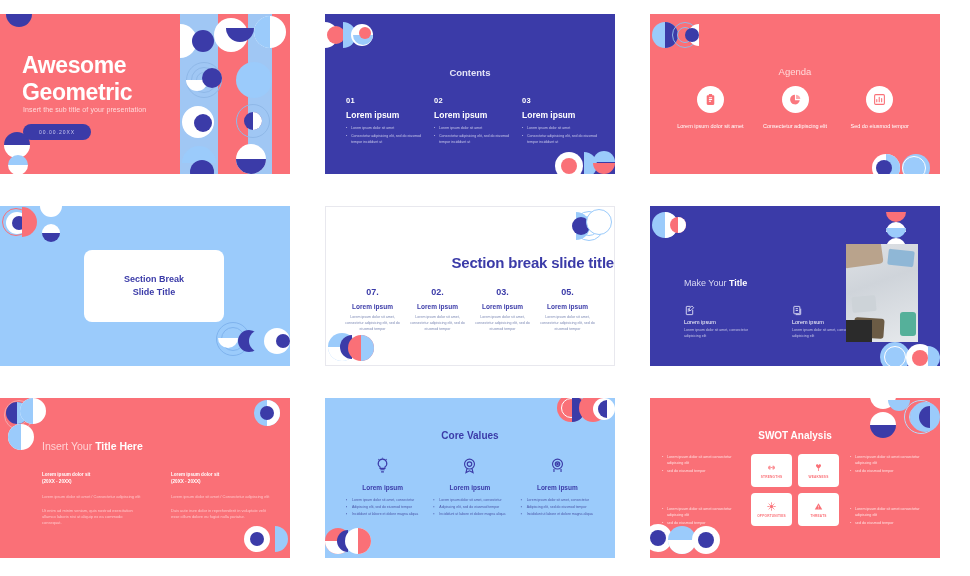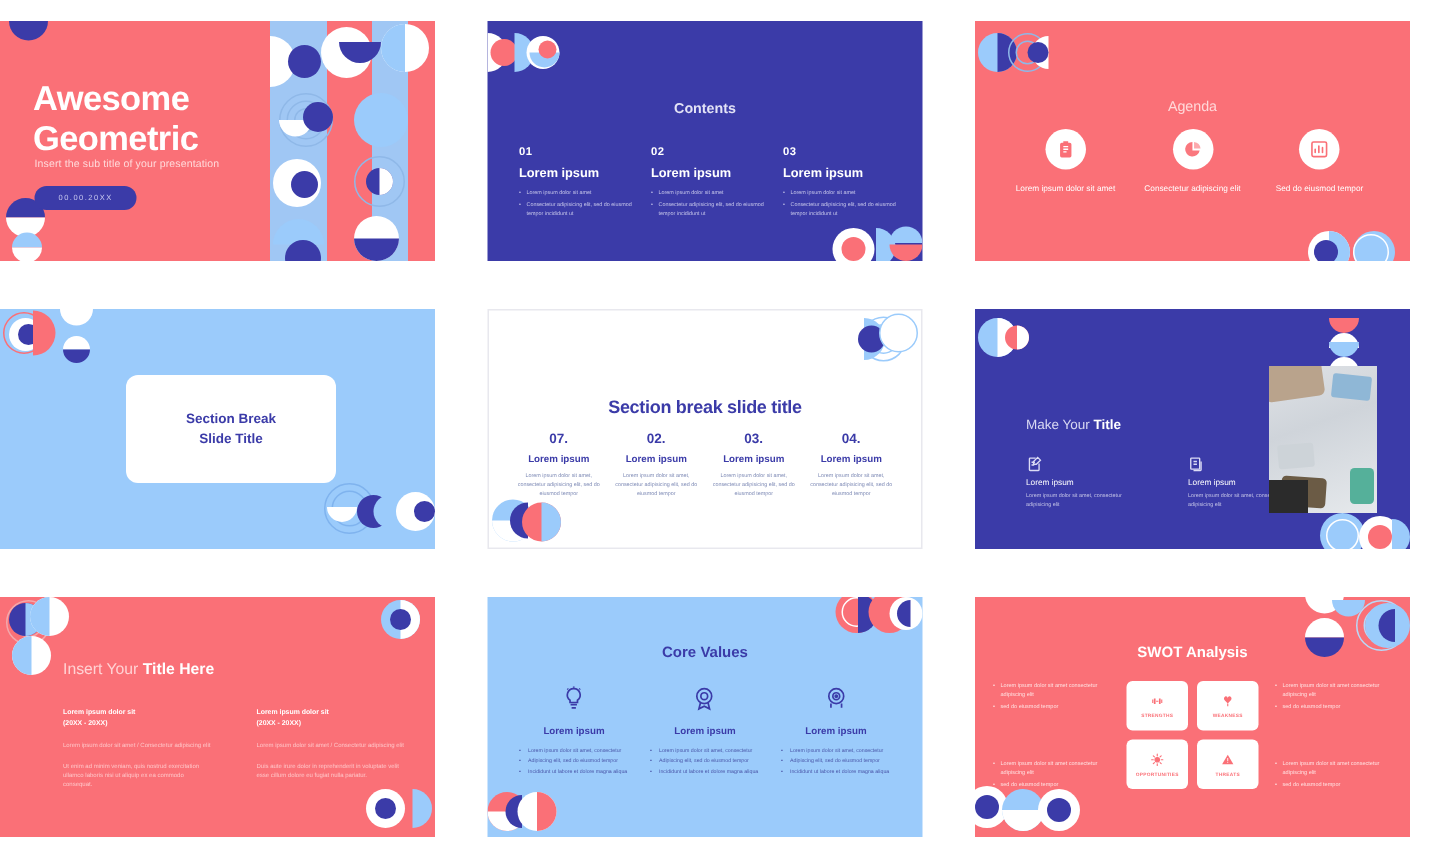--- a/index.html
+++ b/index.html
@@ -42,22 +42,22 @@
   .bul { font-size:3.6px; line-height:1.55; margin-top:6px; list-style:none; }
   .bul li { position:relative; padding-left:5px; margin-bottom:2.5px; }
   .bul li:before { content:"•"; position:absolute; left:0; top:-.5px; }
 
   
   .s4-card { position:absolute; left:84px; top:44px; width:140px; height:72px; background:#fff;
              border-radius:8px; display:flex; align-items:center; justify-content:center;
              text-align:center; color:#3B3BA8; font-size:9px; font-weight:bold; line-height:1.45; }
 
   
-  .s5-title { position:absolute; top:57px; width:100%; text-align:center; color:#3B3BA8;
-              font-size:12px; font-weight:bold; letter-spacing:-.2px; }
+  .s5-title { position:absolute; top:47px; width:100%; text-align:right; color:#3B3BA8;
+              font-size:15px; font-weight:bold; letter-spacing:-.2px; }
   .s5-cols { position:absolute; top:80px; left:14px; right:14px; display:flex; }
   .s5-col { flex:1; text-align:center; padding:0 4px; }
   .s5-num { color:#3B3BA8; font-size:9px; font-weight:bold; }
   .s5-hd  { color:#3B3BA8; font-size:6.5px; font-weight:bold; margin-top:6px; }
   .s5-tx  { color:#7e8ab5; font-size:3.6px; line-height:1.6; margin-top:5px; }
 
   
   .s6-title { position:absolute; left:34px; top:72px; color:#d8d8f2; font-size:9px; }
   .s6-title b { color:#fff; }
   .s6-row { position:absolute; left:34px; top:96px; display:flex; gap:36px; }
@@ -285,21 +285,21 @@
         <div class="s5-num">02.</div>
         <div class="s5-hd">Lorem ipsum</div>
         <div class="s5-tx">Lorem ipsum dolor sit amet, consectetur adipisicing elit, sed do eiusmod tempor</div>
       </div>
       <div class="s5-col">
         <div class="s5-num">03.</div>
         <div class="s5-hd">Lorem ipsum</div>
         <div class="s5-tx">Lorem ipsum dolor sit amet, consectetur adipisicing elit, sed do eiusmod tempor</div>
       </div>
       <div class="s5-col">
-        <div class="s5-num">04.</div>
+        <div class="s5-num">05.</div>
         <div class="s5-hd">Lorem ipsum</div>
         <div class="s5-tx">Lorem ipsum dolor sit amet, consectetur adipisicing elit, sed do eiusmod tempor</div>
       </div>
     </div>
   </div>
 
   <div class="slide indigo">
     <div class="deco circ" style="left:2px;top:6px;width:26px;height:26px;background:#9BCBFB;"></div>
     <div class="deco half-r" style="left:15px;top:6px;width:13px;height:26px;background:#fff;"></div>
     <div class="deco circ" style="left:20px;top:11px;width:16px;height:16px;background:#FA7077;"></div>

